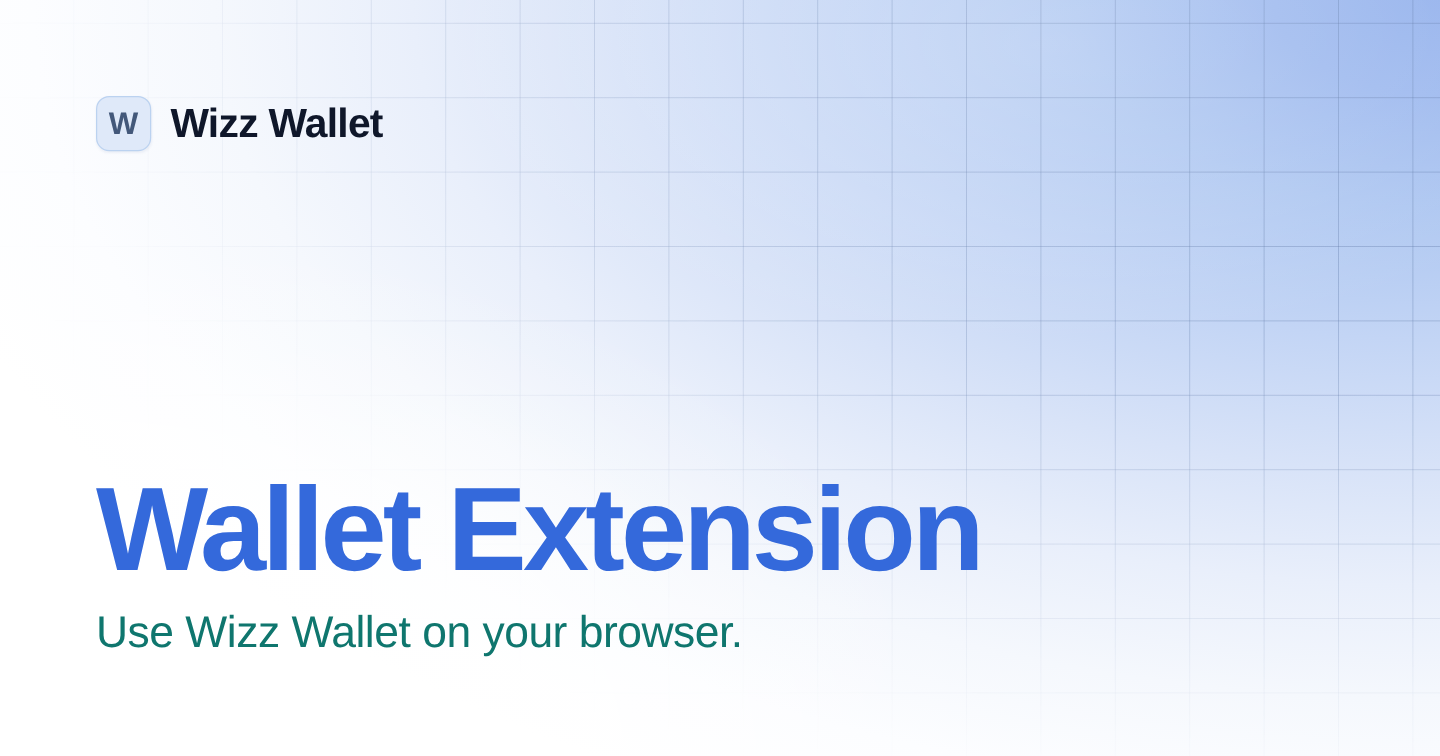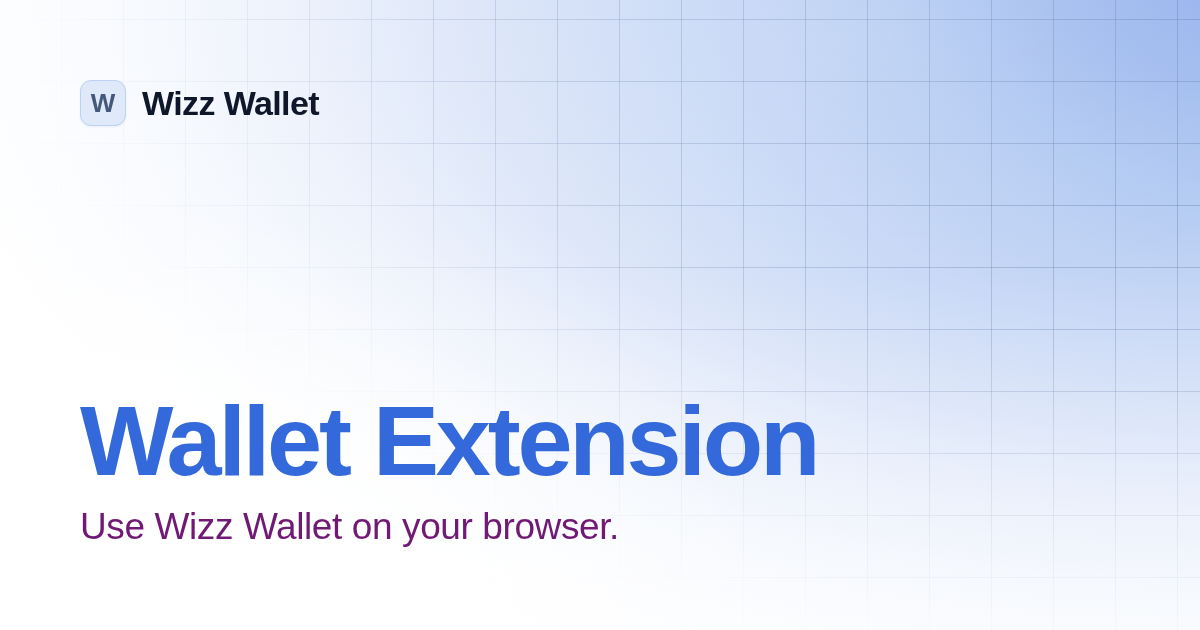--- a/index.html
+++ b/index.html
@@ -150,21 +150,21 @@
     white-space:nowrap;
     margin-top:16px;
   }
 
   .subhead {
     position:absolute;
     left:80px;
     top:508px;
     font-size:37px;
     font-weight:normal;
-    color:#701a75;
+    color:#0f766e;
     letter-spacing:-0.4px;
     line-height:1;
     white-space:nowrap;
   }
 </style>
 </head>
 <body>
 
 <div class="card">
 

